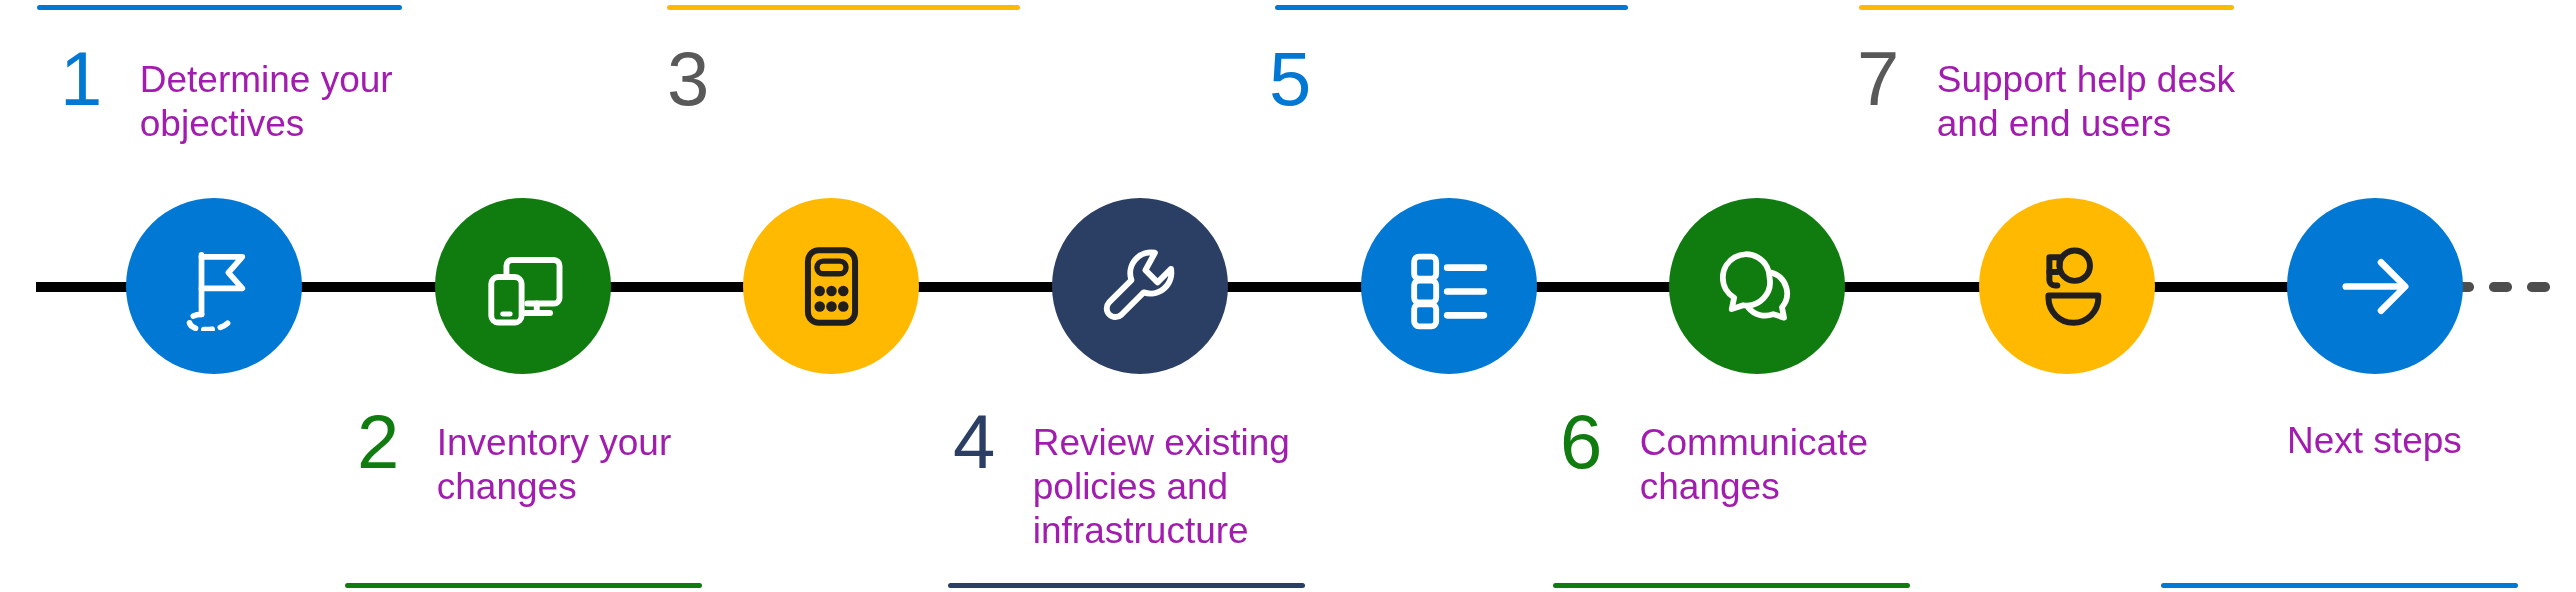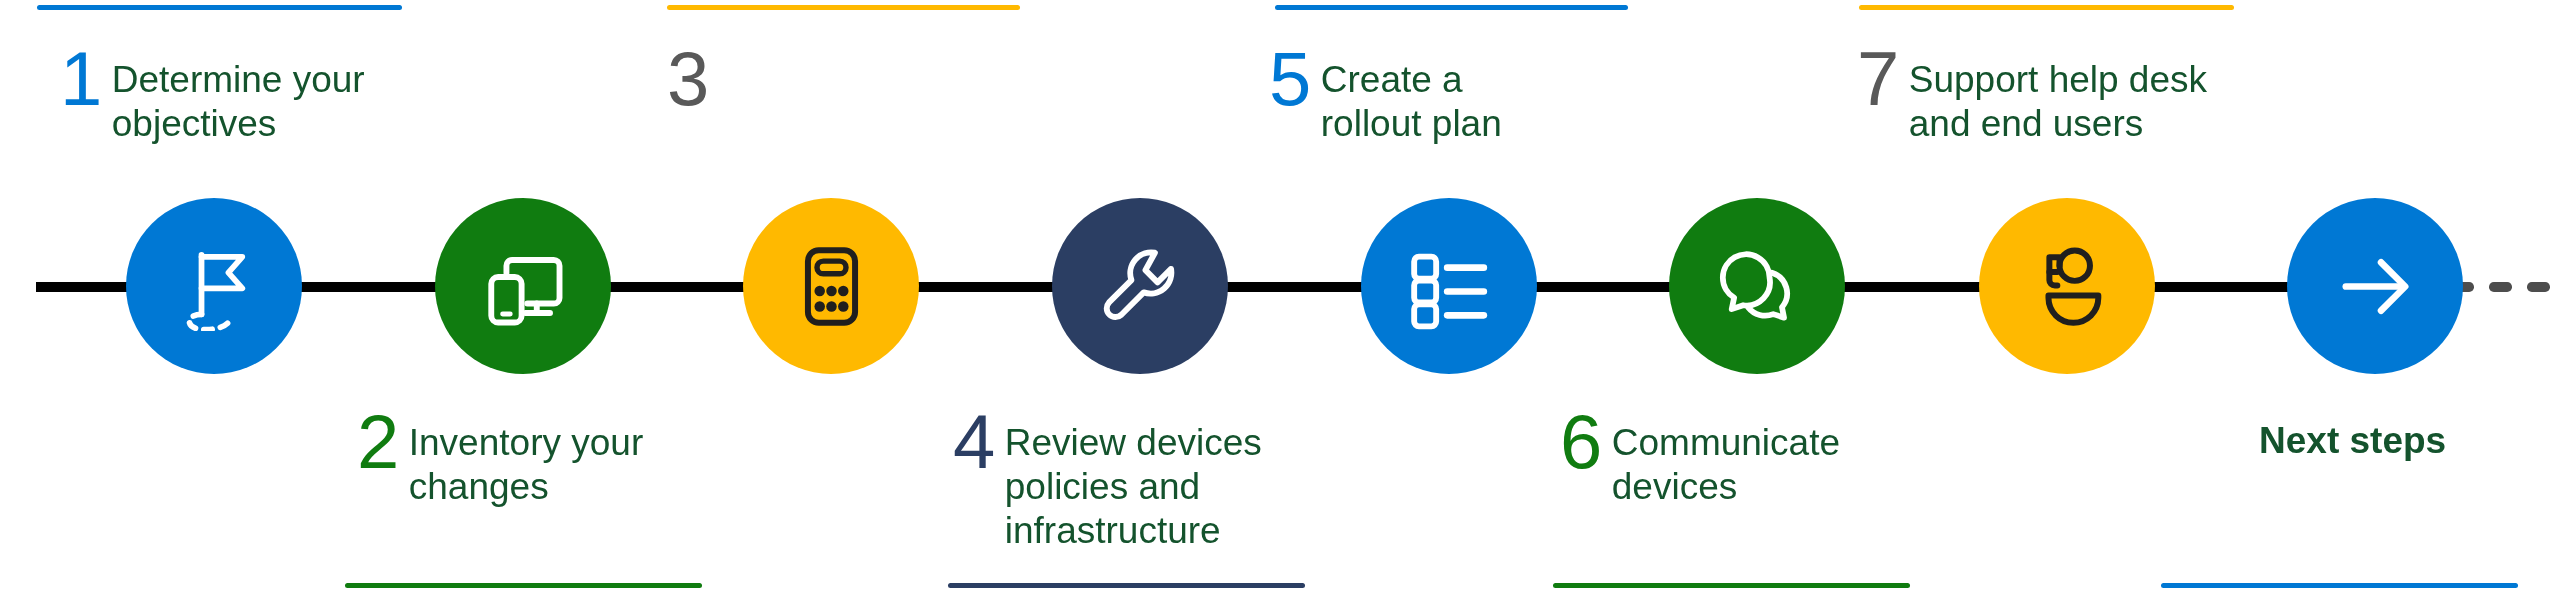--- a/index.html
+++ b/index.html
@@ -56,25 +56,26 @@
     font-size:76px;
     line-height:0.86;
     font-weight:400;
     letter-spacing:-1.2px;
     flex:0 0 auto;
     margin-top:-8.3px;
   }
   .caption .txt {
     font-size:37px;
     line-height:1.2;
-    color:#14532d;
+    color:#a21caf;
     white-space:pre-line;
     padding-top:3.6px;
-  }
-  .caption.plain .txt { padding-top:0;font-weight:bold; }
+    margin-left:28px;
+  }
+  .caption.plain .txt { padding-top:0; }
 </style>
 </head>
 <body>
 
 <div id="stage">
 
   <div class="spine" style="background: rgb(0, 0, 0);"></div>
   <div class="spine-dashes">
     <i style="background: rgb(77, 77, 77);"></i>
     <i style="background: rgb(77, 77, 77);"></i>
@@ -188,47 +189,45 @@
     <span class="txt">Determine your
 objectives</span>
   </div>
 
   <div class="caption" style="left:667px;top:54px; width:345px;">
     <span class="num" style="color: rgb(89, 89, 89);">3</span>
   </div>
 
   <div class="caption" style="left:1269px;top:54px; width:334px;">
     <span class="num" style="color: rgb(0, 120, 212);">5</span>
-    <span class="txt">Create a
-rollout plan</span>
   </div>
 
   <div class="caption" style="left:1857px;top:54px; width:381px;">
     <span class="num" style="color: rgb(89, 89, 89);">7</span>
     <span class="txt">Support help desk
 and end users</span>
   </div>
 
   <div class="caption" style="left:357px; top:417px; width:334px;">
     <span class="num" style="color: rgb(16, 124, 16);">2</span>
     <span class="txt">Inventory your
 changes</span>
   </div>
 
   <div class="caption" style="left:953px;top:417px; width:345px;">
     <span class="num" style="color: rgb(43, 62, 99);">4</span>
-    <span class="txt">Review devices
+    <span class="txt">Review existing
 policies and
 infrastructure</span>
   </div>
 
   <div class="caption" style="left:1560px;top:417px; width:334px;">
     <span class="num" style="color: rgb(16, 124, 16);">6</span>
     <span class="txt">Communicate
-devices</span>
+changes</span>
   </div>
 
   <div class="caption plain" style="left:2259px;top:419px; width:334px;">
     <span class="txt">Next steps</span>
   </div>
 
 </div>
 
 
 </body></html>

